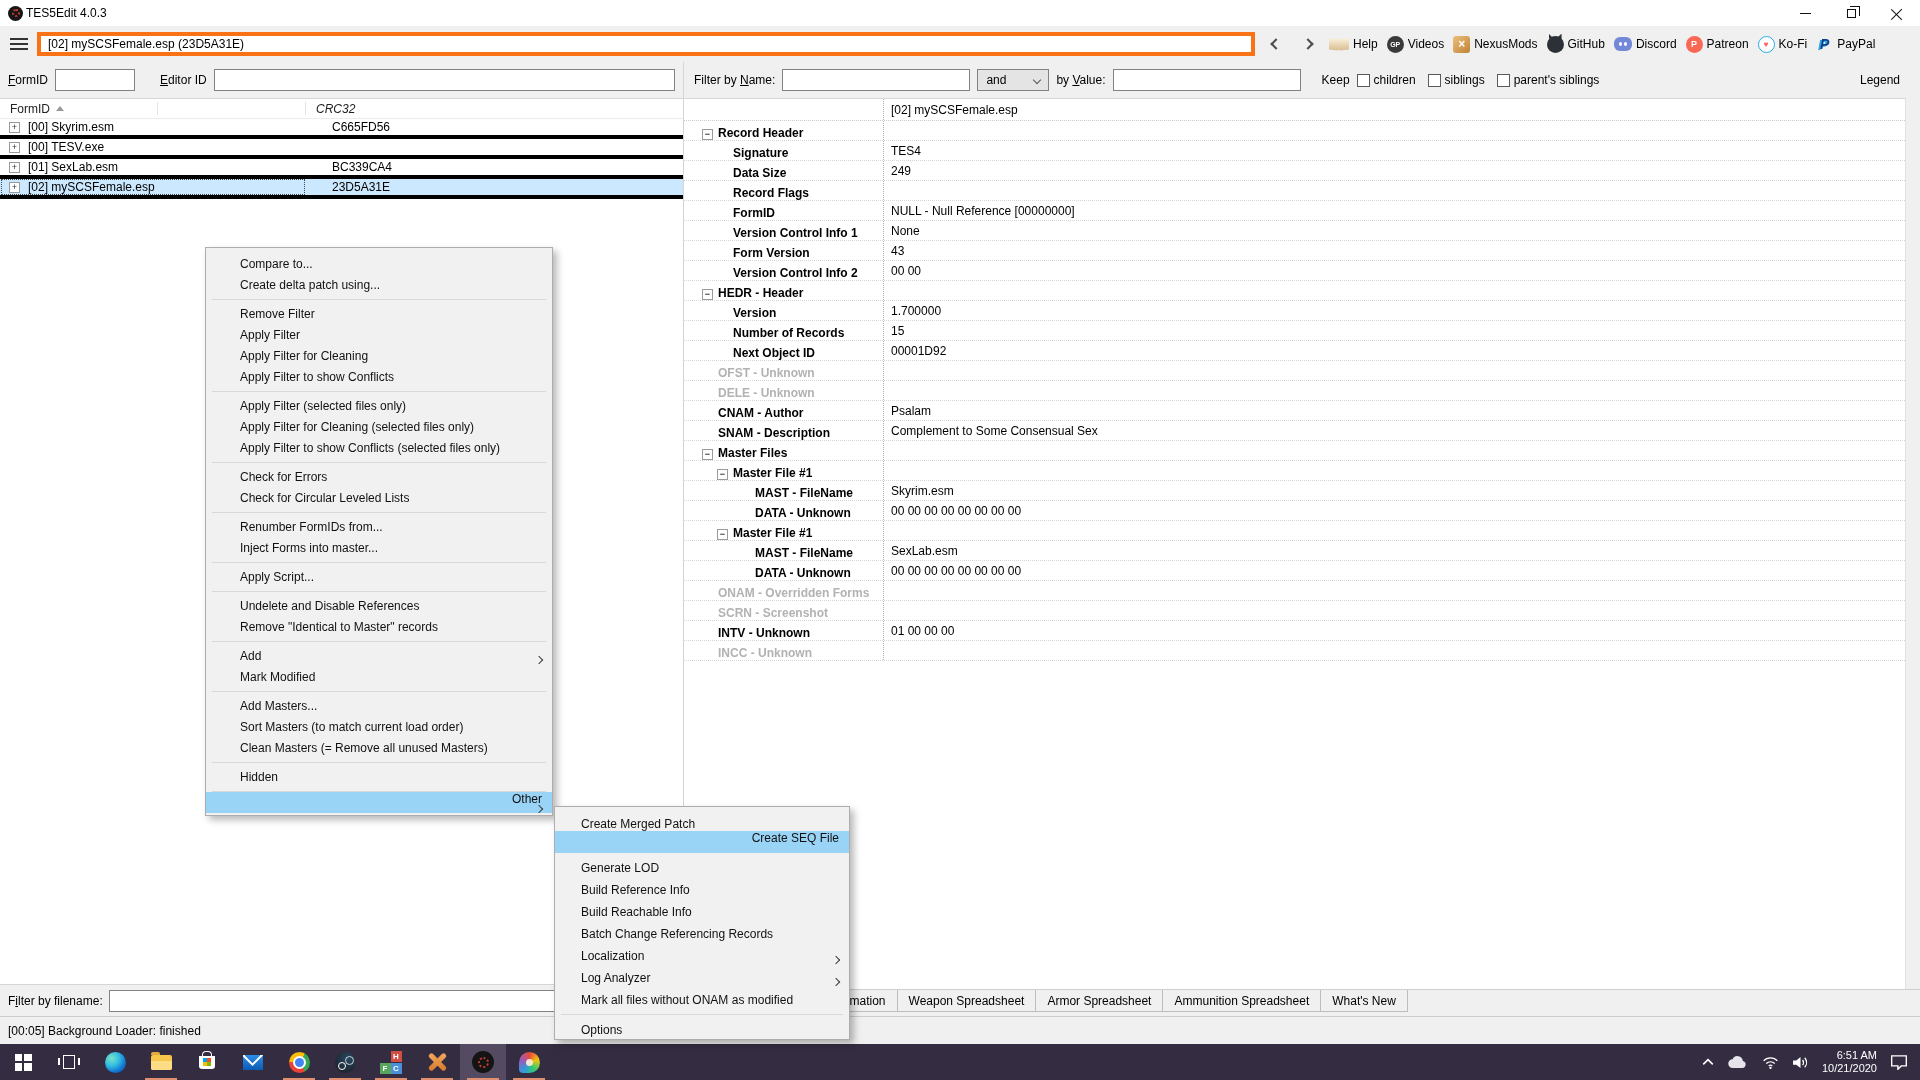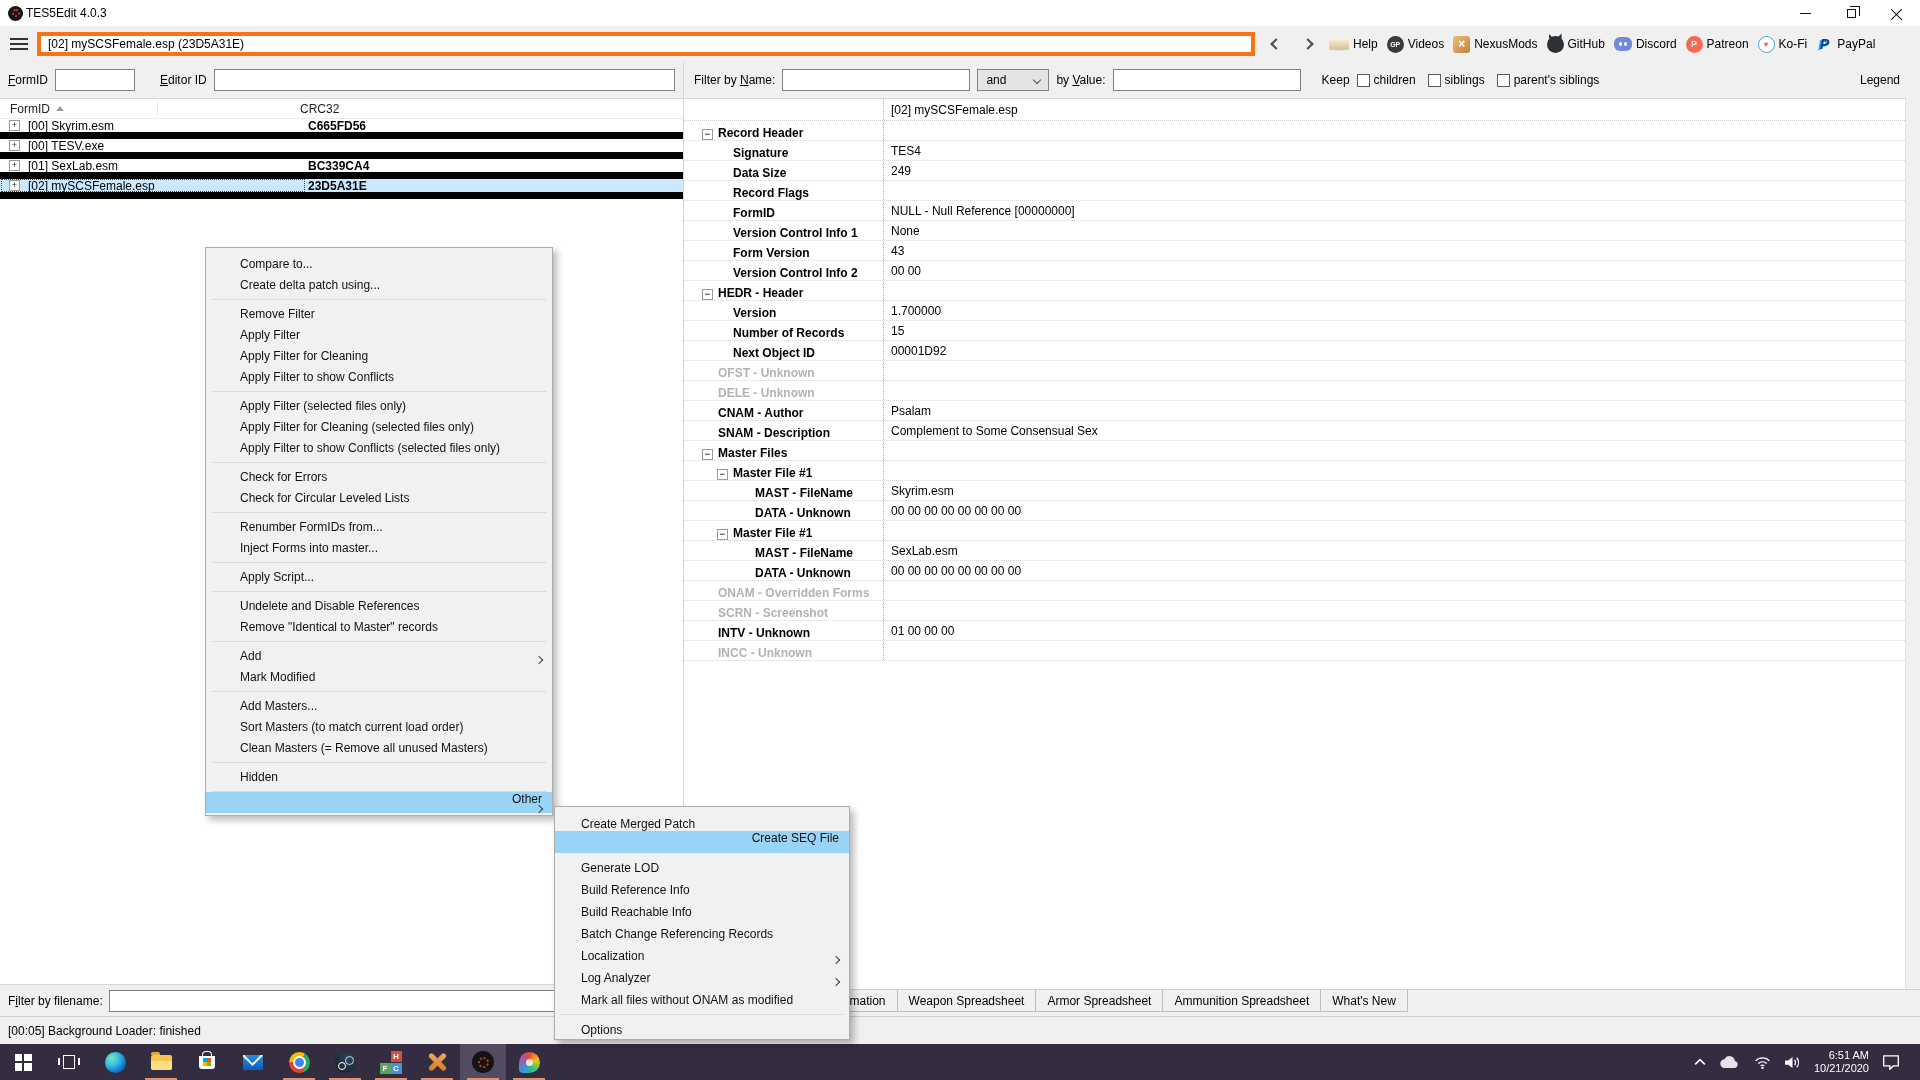--- a/index.html
+++ b/index.html
@@ -51,29 +51,29 @@
   .id-row { height:36px; display:flex; align-items:center; padding:0 8px; gap:7px; flex:0 0 auto; }
   .lbl u { text-decoration:underline; }
   .std-input { height:22px; border:1px solid #828282; background:#fff; font:inherit; padding:0 5px; }
   .formid-input { width:80px; }
   .editor-input { flex:1; }
   .tree { flex:1; background:#fff; border-top:1px solid #d6d6d6; position:relative; overflow:hidden; }
   .tree-header { height:20px; display:flex; align-items:center; border-bottom:1px solid #ececec; position:relative; color:#222; }
   .th-formid { padding-left:10px; display:flex; align-items:center; gap:6px; }
   .sort-arrow { width:0; height:0; border-left:4px solid transparent; border-right:4px solid transparent; border-bottom:5px solid #9a9a9a; display:block; }
   .th-div { position:absolute; top:3px; bottom:3px; width:1px; background:#e4e4e4; }
-  .th-crc { position:absolute; left:300px; }
-  .tree-row { height:20px; position:relative; display:flex; align-items:center; border-bottom:7px solid #000000; }
+  .th-crc { position:absolute; left:316px;font-style:italic; }
+  .tree-row { height:20px; position:relative; display:flex; align-items:center; border-bottom:4px solid #000000; }
   .tree-row.sel { background:#cce8ff; }
   .tree-row.sel::after { content:""; position:absolute; left:1px; top:0; bottom:0; width:302px; border:1px dotted #444; pointer-events:none; }
   .expander { width:11px; height:11px; border:1px solid #9a9a9a; background:#fff; flex:0 0 11px;
     display:flex; align-items:center; justify-content:center; font-size:9px; line-height:1; color:#333; }
   .tr-exp { margin-left:9px; } .tr-exp::before { content:"+"; }
   .tr-label { margin-left:8px; }
-  .tr-crc { position:absolute; left:308px;font-weight:bold; }
+  .tr-crc { position:absolute; left:332px; }
   .fname-row { height:32px; display:flex; align-items:center; padding:0 8px; gap:6px; border-top:1px solid #d6d6d6; flex:0 0 auto; }
 
   .panel-right { flex:1; display:flex; flex-direction:column; min-width:0; }
   .filter-row { height:36px; display:flex; align-items:center; padding:0 10px; gap:7px; flex:0 0 auto; }
   .f-input { width:188px; }
   .and-select { width:72px; height:22px; border:1px solid #828282; background:#e4e4e4; display:flex; align-items:center; padding:0 8px; position:relative; }
   .and-select .dd { position:absolute; right:8px; top:7px; width:6px; height:6px; border-left:1.5px solid #555; border-bottom:1.5px solid #555; transform:rotate(-45deg); }
   .keep-lbl { margin-left:14px; }
   .cb-group { display:flex; align-items:center; gap:4px; }
   .cb { width:13px; height:13px; border:1px solid #5a5a5a; background:#fff; flex:0 0 13px; }
@@ -138,21 +138,21 @@
   .bk-h { right:1px; top:0; background:#d04f43; }
   .bk-f { left:0; bottom:0; background:#58a65c; }
   .bk-c { right:1px; bottom:0; background:#4a90d9; }
   .i-vortex { position:relative; width:20px; height:20px; }
   .i-vortex::before,.i-vortex::after { content:""; position:absolute; left:8px; top:-1px; width:5px; height:22px; border-radius:2px; background:linear-gradient(#f0a75a,#d97b2e); }
   .i-vortex::before { transform:rotate(45deg); } .i-vortex::after { transform:rotate(-45deg); }
   .i-tes5edit { width:22px; height:22px; border-radius:50%; background:#141414; display:flex; align-items:center; justify-content:center; }
   .i-tes5edit i { width:11px; height:11px; border:2.5px dotted #c23b2e; border-radius:50%; display:block; }
   .i-paint { width:21px; height:21px; border-radius:50% 50% 50% 4px; background:conic-gradient(#e74c3c,#f1c40f,#2ecc71,#3498db,#9b59b6,#e74c3c); position:relative; }
   .i-paint::after { content:""; position:absolute; left:7px; top:7px; width:7px; height:7px; border-radius:50%; background:#f5e7cf; }
-  .tray { margin-left:auto; display:flex; align-items:center; gap:13px; padding-right:20px;justify-content:center; }
+  .tray { margin-left:auto; display:flex; align-items:center; gap:13px; padding-right:12px;justify-content:center; }
   .clock { text-align:right; font-size:11px; line-height:13px; }
 </style>
 </head>
 <body>
 
 <div class="window">
 
   <div class="titlebar">
     <span class="app-icon">
         <i></i>

